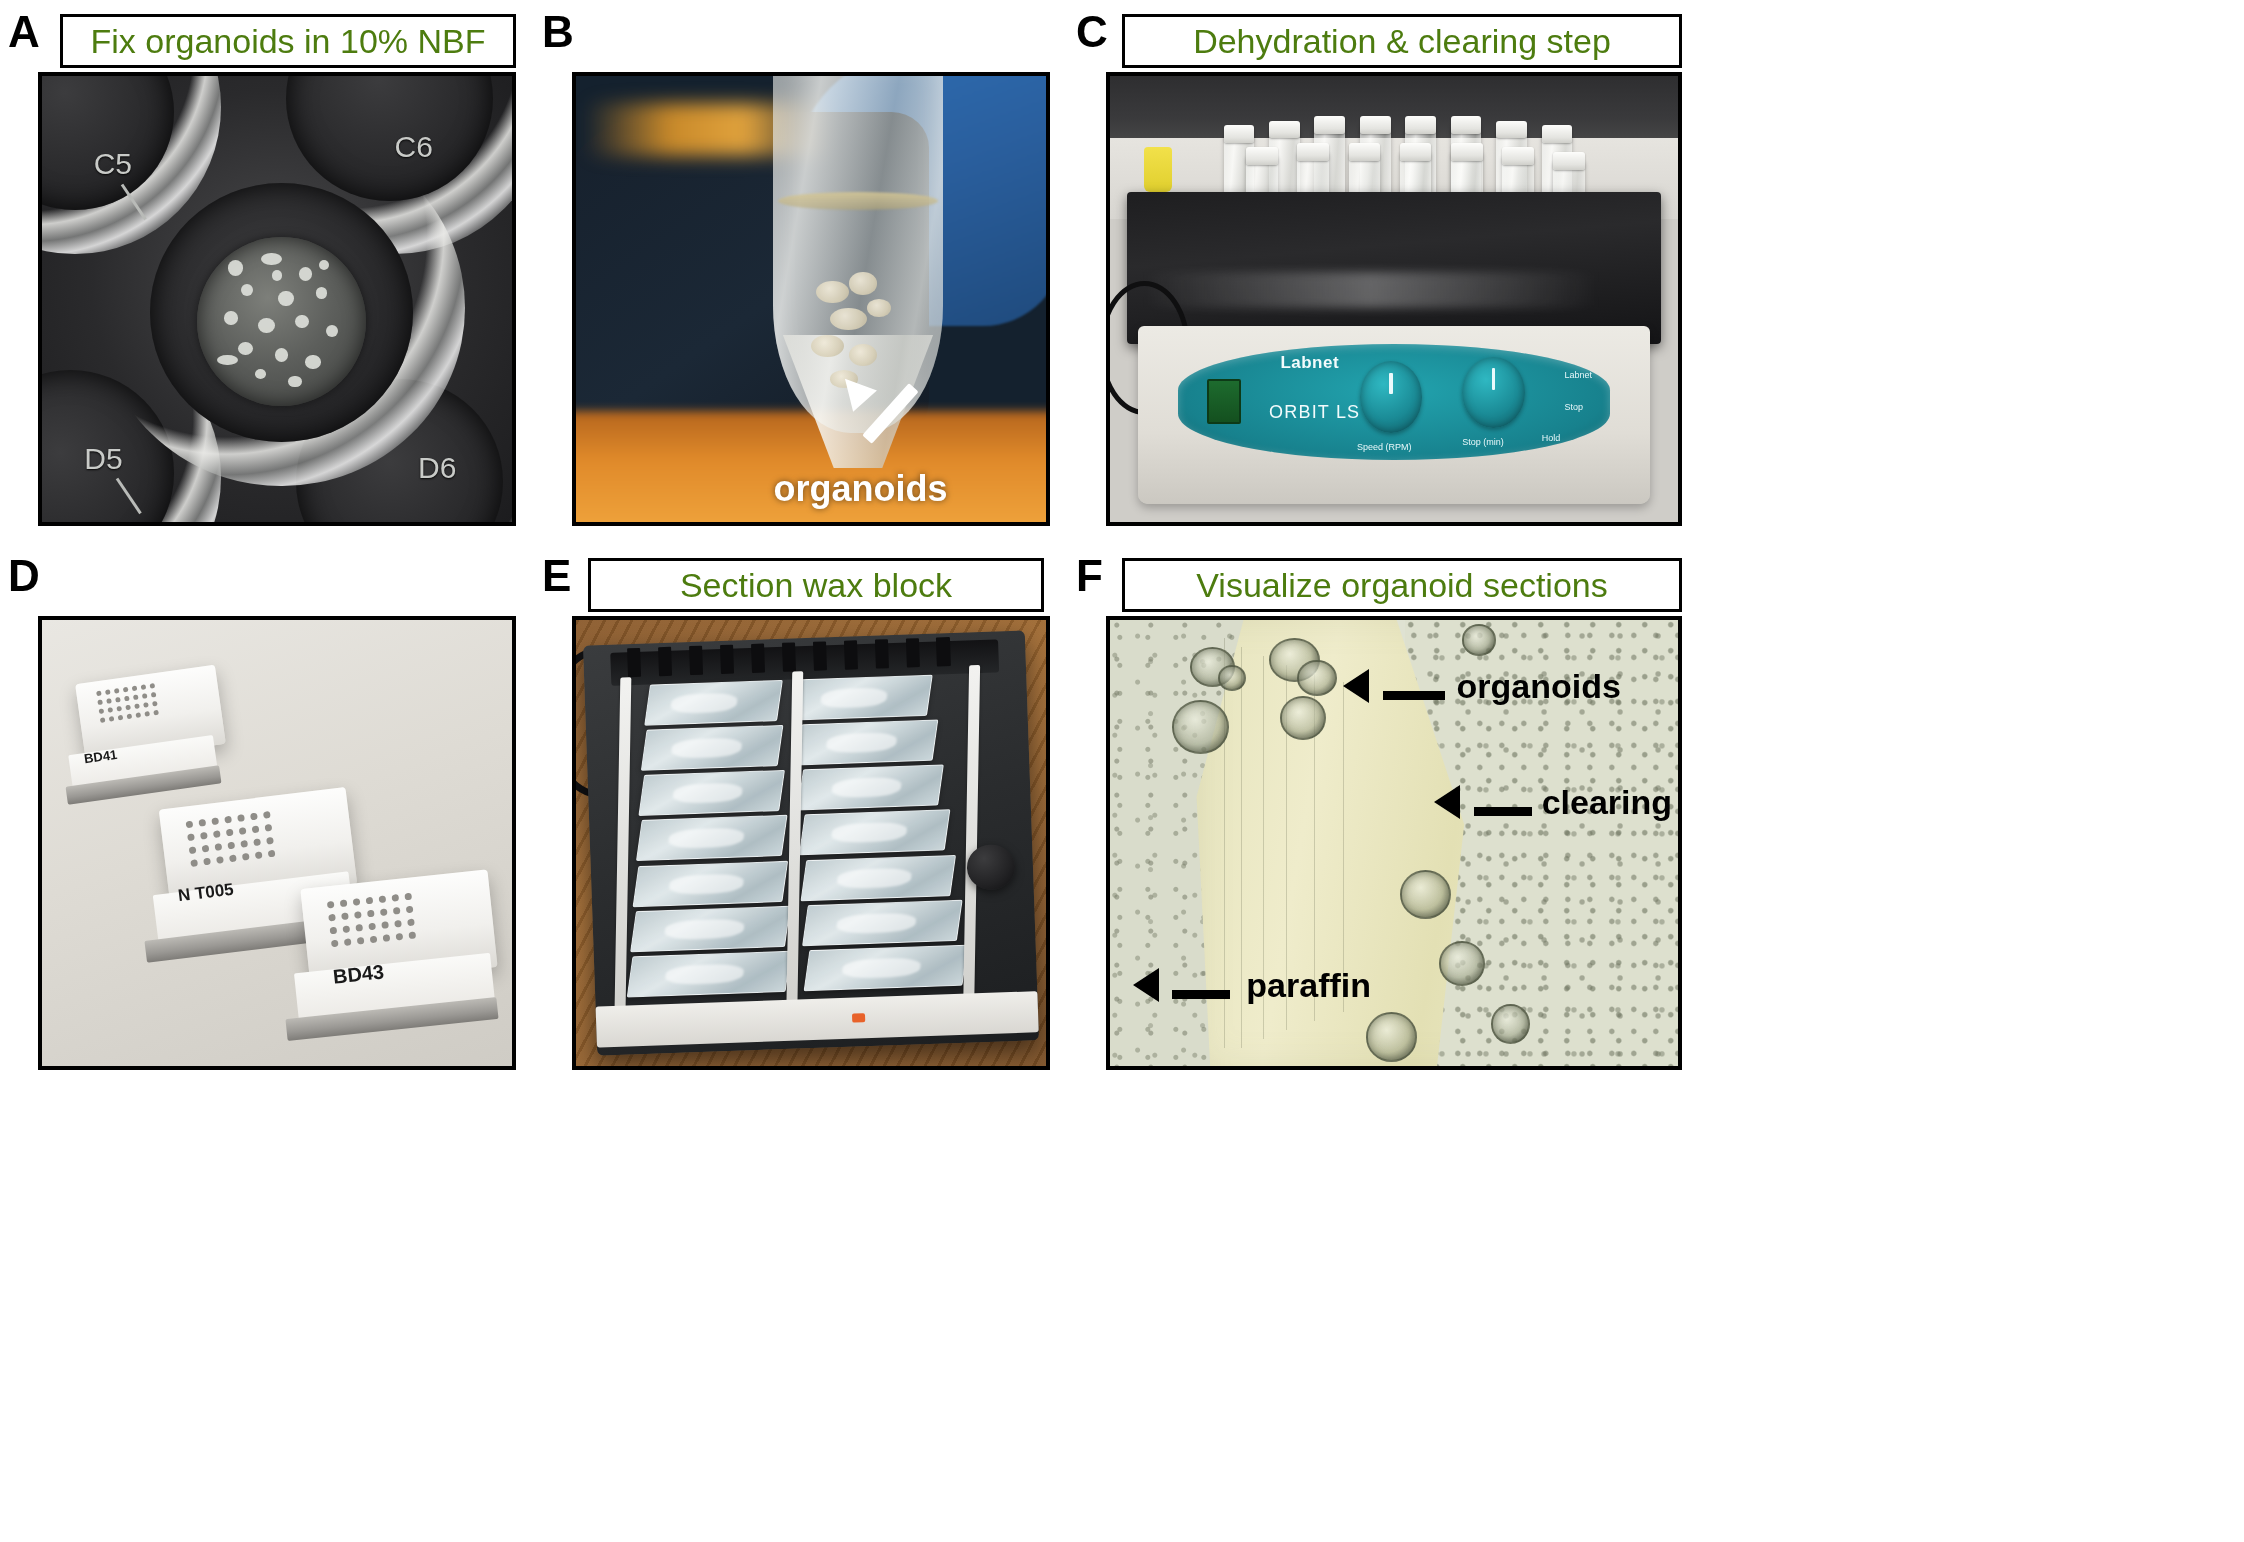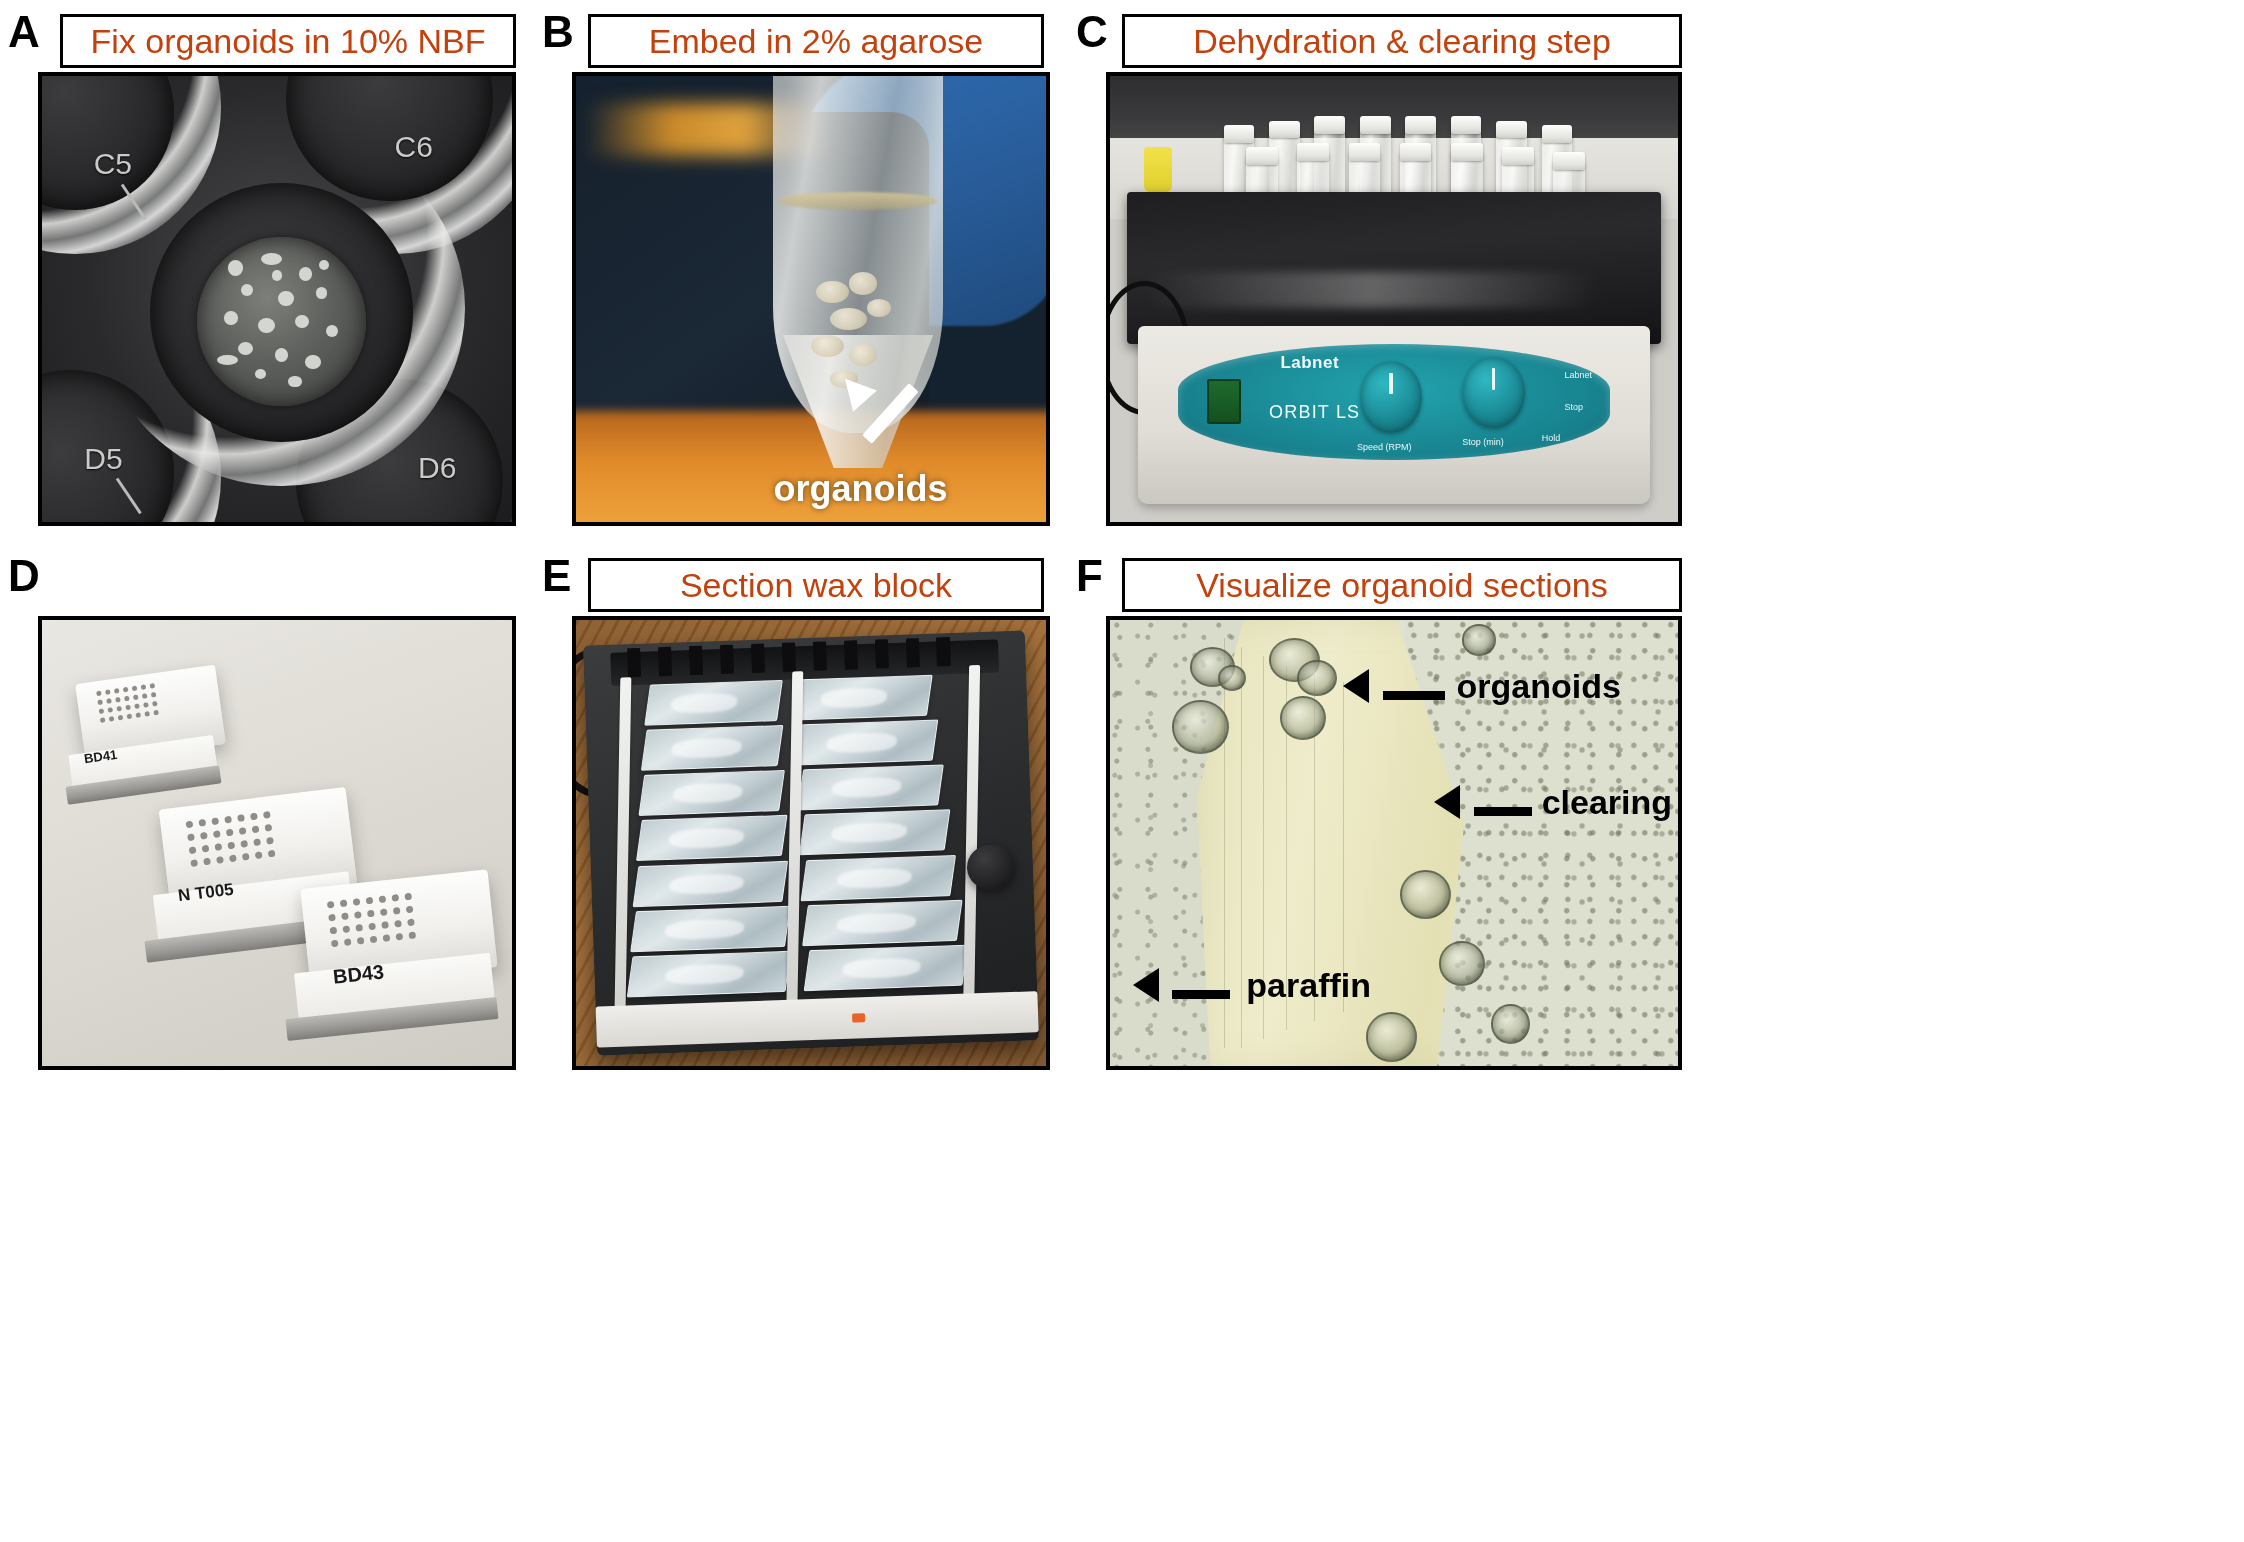--- a/index.html
+++ b/index.html
@@ -42,21 +42,21 @@
     position: absolute;
     border: 3px solid #000000;
     background: #ffffff;
     display: flex;
     align-items: center;
     justify-content: center;
     height: 54px;
   }
   .title-text {
     font-size: 34px;
-    color: #c2410c;
+    color: #4d7c0f;
     white-space: nowrap;
     font-family: "Liberation Sans", sans-serif;
     line-height: 1;
   }
 
   
   .img-frame {
     position: absolute;
     border: 4px solid #000000;
     overflow: hidden;
@@ -537,23 +537,20 @@
           <div class="wellLabelLine" style="left:16%; top:90%; width:9%; transform: rotate(56deg); z-index:6;"></div>
 
           <div class="wellLabel" style="left:80%; top:84%; z-index:6;">D6</div>
         </div>
       </div>
     </div>
   </div>
 
   <div class="panel" style="left:542px; top:6px; width:520px; height:520px;">
     <div class="panel-letter" style="left:0px; top:4px;">B</div>
-    <div class="title-box" style="left:46px; top:8px; width:456px;">
-      <span class="title-text">Embed in 2% agarose</span>
-    </div>
 
     <div class="img-frame" style="left:30px; top:66px; width:478px; height:454px;">
       <div class="img-inner">
         <div class="sceneB">
           <div class="bGlove"></div>
           <div class="bDarkCloth"></div>
           <div class="bOrangeTop"></div>
           <div class="bOrangeBottom"></div>
 
           <div class="bTube"></div>

